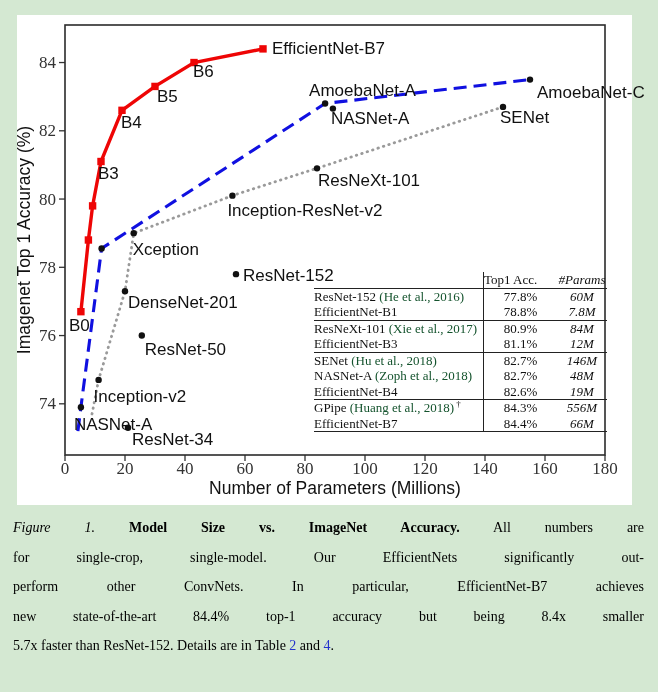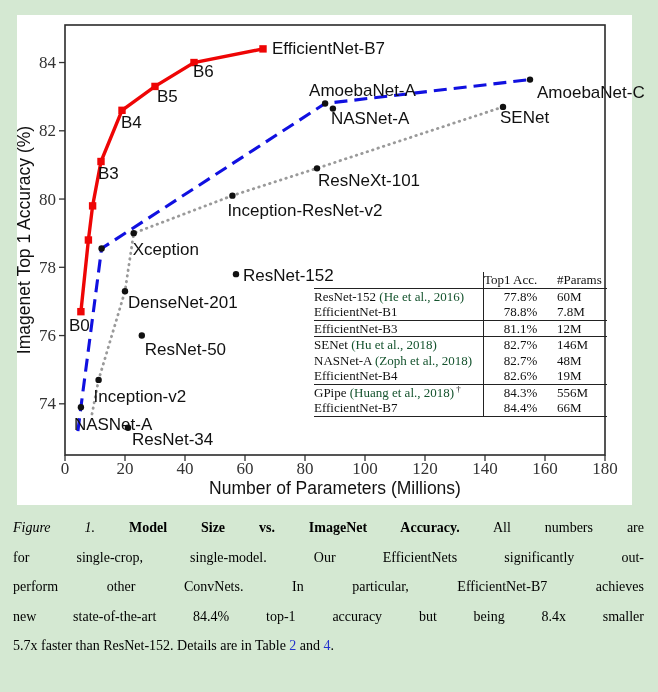--- a/index.html
+++ b/index.html
@@ -9,21 +9,21 @@
   .tick-label{font-family:"Liberation Serif",serif;font-size:17px;fill:#333;}
   .pt-label{font-family:"Liberation Sans",sans-serif;font-size:17px;fill:#111;}
   .axis-title{font-family:"Liberation Sans",sans-serif;font-size:17.5px;fill:#111;}
   #inset-table{position:absolute;left:314px;top:272px;font-family:"Liberation Serif",serif;
     font-size:13px;line-height:15.5px;color:#111;}
   #inset-table table{border-collapse:collapse;}
   #inset-table td,#inset-table th{padding:0;font-weight:normal;white-space:nowrap;}
   .c-model{width:169px;text-align:left;padding-left:2px;}
   .c-acc{width:73px;text-align:center;border-left:1.2px solid #222;}
   th.c-acc{text-align:left;padding-left:5px;}
-  .c-par{width:50px;text-align:left;padding-right:2px;}
+  .c-par{width:50px;text-align:center;padding-right:2px;font-style:italic;}
   tr.rule>td,tr.rule>th{border-bottom:1.2px solid #222;}
   tr.boldrow{font-weight:bold;}
   .cite{color:#14532d;}
   .dag{vertical-align:super;font-size:9px;line-height:0;}
   .foot td{padding-left:7px;}
   #caption{position:absolute;left:13px;top:513px;width:631px;
     font-size:14px;line-height:29.6px;color:#000;}
   .cap-line{text-align:justify;text-align-last:justify;}
   .cap-last{text-align-last:left;}
   .it{font-style:italic;}
@@ -127,20 +127,25 @@
       <tr>
         <td class="c-model"><span>ResNet-152</span><span class="cite"> (He et al., 2016)</span></td>
         <td class="c-acc">77.8%</td>
         <td class="c-par">60M</td>
       </tr>
       <tr class="rule boldrow">
         <td class="c-model"><span>EfficientNet-B1</span></td>
         <td class="c-acc">78.8%</td>
         <td class="c-par">7.8M</td>
       </tr>
+      <tr>
+        <td class="c-model"><span>ResNeXt-101</span><span class="cite"> (Xie et al., 2017)</span></td>
+        <td class="c-acc">80.9%</td>
+        <td class="c-par">84M</td>
+      </tr>
       <tr class="rule boldrow">
         <td class="c-model"><span>EfficientNet-B3</span></td>
         <td class="c-acc">81.1%</td>
         <td class="c-par">12M</td>
       </tr>
       <tr>
         <td class="c-model"><span>SENet</span><span class="cite"> (Hu et al., 2018)</span></td>
         <td class="c-acc">82.7%</td>
         <td class="c-par">146M</td>
       </tr>

